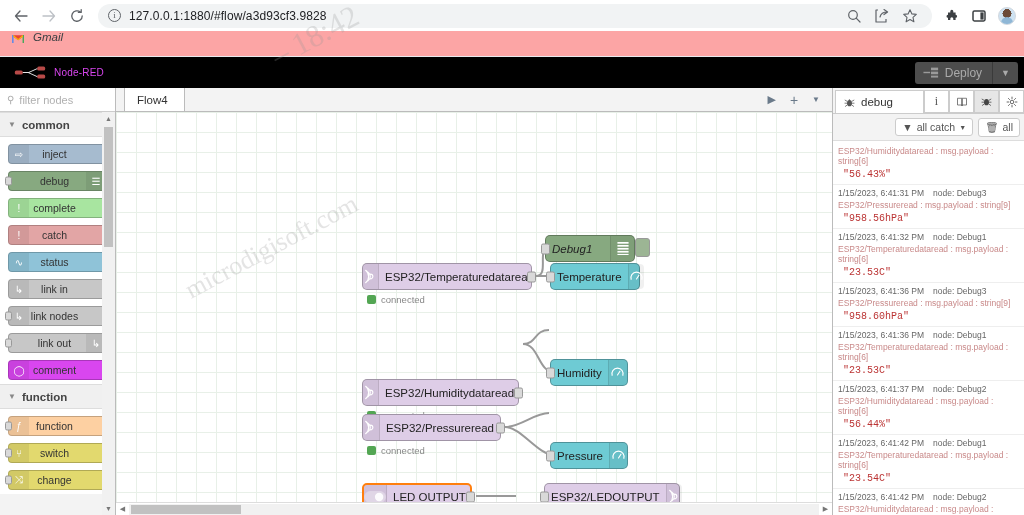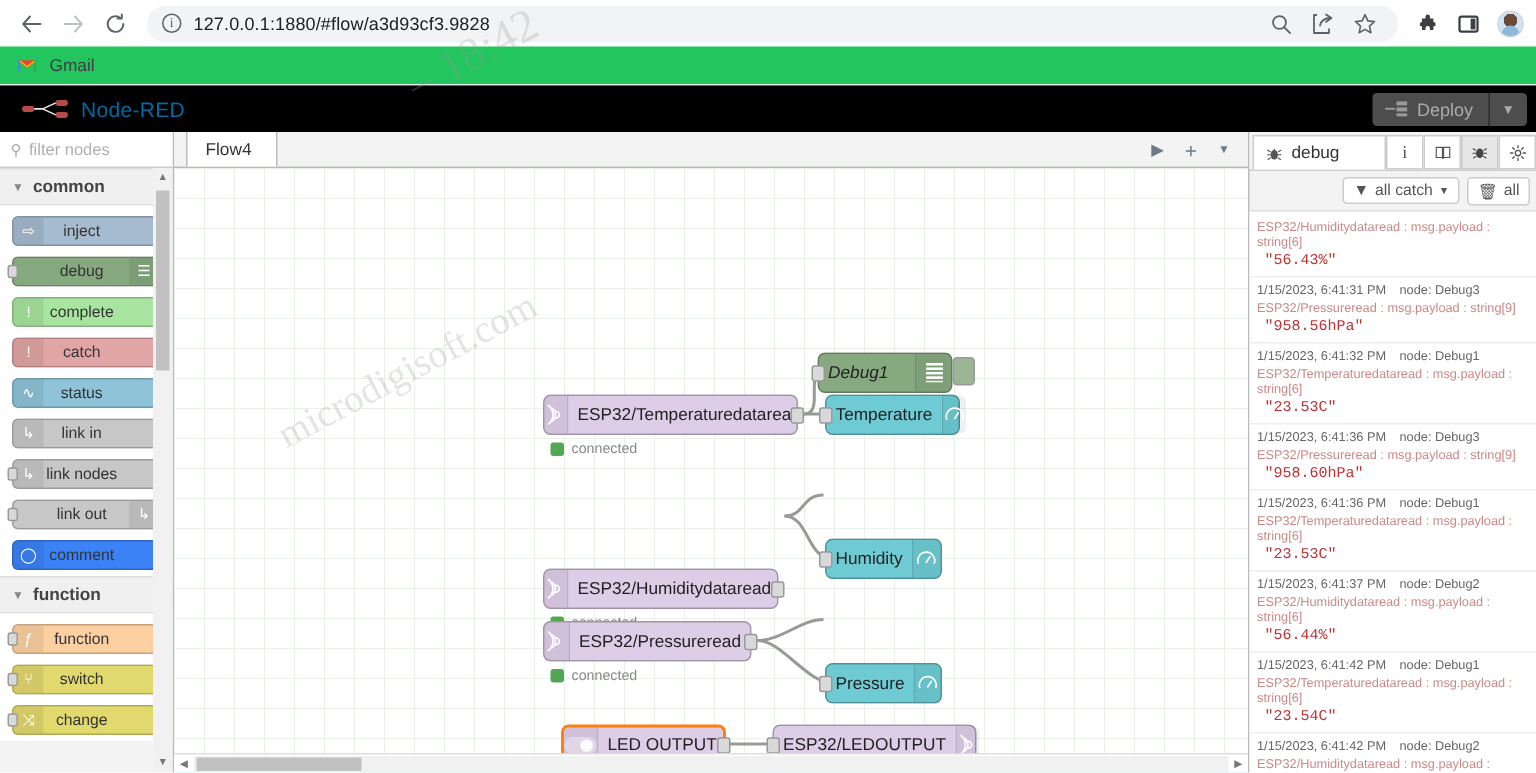--- a/index.html
+++ b/index.html
@@ -38,33 +38,33 @@
     background: radial-gradient(circle at 50% 35%, #6b4b38 0 34%, #cfe3f2 35% 100%);
     border: 1px solid #d0d7de; overflow: hidden; position: relative;
   }
   .avatar:after {
     content:""; position:absolute; left:2px; right:2px; bottom:0; height:7px;
     background:#8fb7d6; border-radius: 7px 7px 0 0;
   }
 
   
   .bookmark-bar {
-    height: 26px; background: #22c55e; display: flex; align-items: center;
-    padding: 0 10px; gap: 7px; border-bottom: 1px solid #e8eaed;
+    height: 26px; background: #fca5a5; display: flex; 
+    padding: 0 10px; gap: 7px; border-bottom: 1px solid #e8eaed; font-style: italic;
   }
   .bm-label { font-size: 11.5px; color: #3c4043; }
 
   
   .nr-header {
     height: 31px; background: #000; display: flex; align-items: center;
     justify-content: space-between; padding: 0 6px;
   }
   .nr-brand { display: flex; align-items: center; gap: 8px; padding-left: 8px; }
   .nr-logo { width: 32px; height: 16px; }
-  .nr-title { color: #0369a1; font-size: 14px; letter-spacing: .2px; }
+  .nr-title { color: #d946ef; font-size: 10px; letter-spacing: .2px; }
   .deploy-group { display: flex; align-items: stretch; }
   .deploy-btn {
     background: #4d4d4d; color: #aaa; font-size: 12px;
     display: flex; align-items: center; gap: 6px;
     padding: 4px 10px 4px 8px; border-radius: 3px 0 0 3px; border-right: 1px solid #3a3a3a;
   }
   .deploy-caret {
     background: #4d4d4d; color: #aaa; border-radius: 0 3px 3px 0;
     display: flex; align-items: center; padding: 0 8px; font-size: 9px;
   }
@@ -102,21 +102,21 @@
   }
   .pnode .icon-box.right { border-radius: 0 3px 3px 0; margin-left: auto; }
   .port {
     position: absolute; width: 7px; height: 9px; background: #d9d9d9;
     border: 1px solid #999; border-radius: 2px; top: 50%; transform: translateY(-50%);
   }
   .port.in { left: -4px; }
   .port.out { right: -4px; }
 
   
-  .workspace { flex: 1; display: flex; flex-direction: column; background: #5eead4; min-width:0;}
+  .workspace { flex: 1; display: flex; flex-direction: column; background: #be185d; min-width:0;}
   .tabbar {
     height: 24px; background: #f3f3f3; border-bottom: 1px solid #bbb;
     display: flex; align-items: stretch; justify-content: space-between;
   }
   .tab {
     background: #fff; border-right: 1px solid #bbb; border-left:1px solid #bbb;
     display: flex; align-items: center; padding: 0 16px 0 12px;
     font-size: 11.5px; color: #333; margin-left: 8px;
   }
   .tab-actions { display: flex; align-items: center; gap: 14px; padding: 0 12px; color: #6a7a8a; font-size: 11px; }
@@ -133,21 +133,21 @@
     display: flex; align-items: center;
     font-size: 11.5px; color: #222;
   }
   .fnode .body { flex: 1; padding: 0 6px; white-space: nowrap; }
   .fnode .iconbox {
     width: 24px; height: 100%; display: flex; align-items: center; justify-content: center;
     background: rgba(0,0,0,.06); color: #fff; font-size: 13px;
   }
   .fnode .iconbox.l { border-radius: 4px 0 0 4px; border-right: 1px solid rgba(0,0,0,.1); }
   .fnode .iconbox.r { border-radius: 0 4px 4px 0; border-left: 1px solid rgba(0,0,0,.1); }
-  .fnode.selected { border: 2px solid #ff7f0e; margin-left: 12px; }
+  .fnode.selected { border: 2px solid #ff7f0e; }
   .fport {
     position: absolute; width: 9px; height: 11px; background: #d9d9d9;
     border: 1px solid #999; border-radius: 2px; top: 50%; transform: translateY(-50%);
   }
   .fport.in { left: -5px; }
   .fport.out { right: -5px; }
   .status {
     position: absolute; left: 4px; top: 30px; display: flex; align-items: center; gap: 5px;
     font-size: 9.5px; color: #888; white-space: nowrap;
   }
@@ -328,21 +328,21 @@
               <span class="icon-box">↳</span>
               <span class="lbl">link nodes</span>
               <span class="port in"></span>
               <span class="port out"></span>
             </div>
             <div class="pnode" style="background: rgb(199, 199, 199);">
               <span class="lbl">link out</span>
               <span class="icon-box right">↳</span>
               <span class="port in"></span>
             </div>
-            <div class="pnode" style="background: #3b82f6;">
+            <div class="pnode" style="background: #d946ef;">
               <span class="icon-box">◯</span>
               <span class="lbl">comment</span>
             </div>
           </div>
           <div class="cat-header">
             <span class="cat-caret">▼</span>
             <span class="lbl">function</span>
           </div>
           <div class="cat-items">
             <div class="pnode" style="background: rgb(253, 208, 162);">
@@ -482,21 +482,21 @@
           <div class="fnode selected" style="left: 246px; top: 371px; width: 110px; background: rgb(222, 205, 231);">
             <span class="iconbox l">
               <svg width="22" height="12" viewBox="0 0 24 13">
                 <rect x="0.6" y="0.6" width="22.8" height="11.8" rx="5.9" fill="#fff" opacity="0.35" stroke="#fff" stroke-width="1"></rect>
                 <circle cx="16.5" cy="6.5" r="4.6" fill="#fff" opacity="0.9"></circle>
               </svg>
             </span>
             <span class="body">LED OUTPUT</span>
             <span class="fport out"></span>
           </div>
-          <div class="fnode" style="left: 399px; top: 371px; width: 136px; background: rgb(222, 205, 231);">
+          <div class="fnode" style="left: 428px; top: 371px; width: 136px; background: rgb(222, 205, 231);">
             <span class="body">ESP32/LEDOUTPUT</span>
             <span class="iconbox r">
               <svg width="15" height="15" viewBox="0 0 16 16">
                 <path d="M8 5.5 a2.5 2.5 0 0 1 0 5 M5.3 3.4 a5.5 5.5 0 0 1 0 9.2 M2.8 1.4 a8.4 8.4 0 0 1 0 13.2" stroke="#fff" stroke-width="1.2" fill="none" stroke-linecap="round"></path>
               </svg>
             </span>
             <span class="fport in"></span>
           </div>
         </div>
       <div class="watermark" style="left:60px;top:120px;font-size:26px">microdigisoft.com</div>

